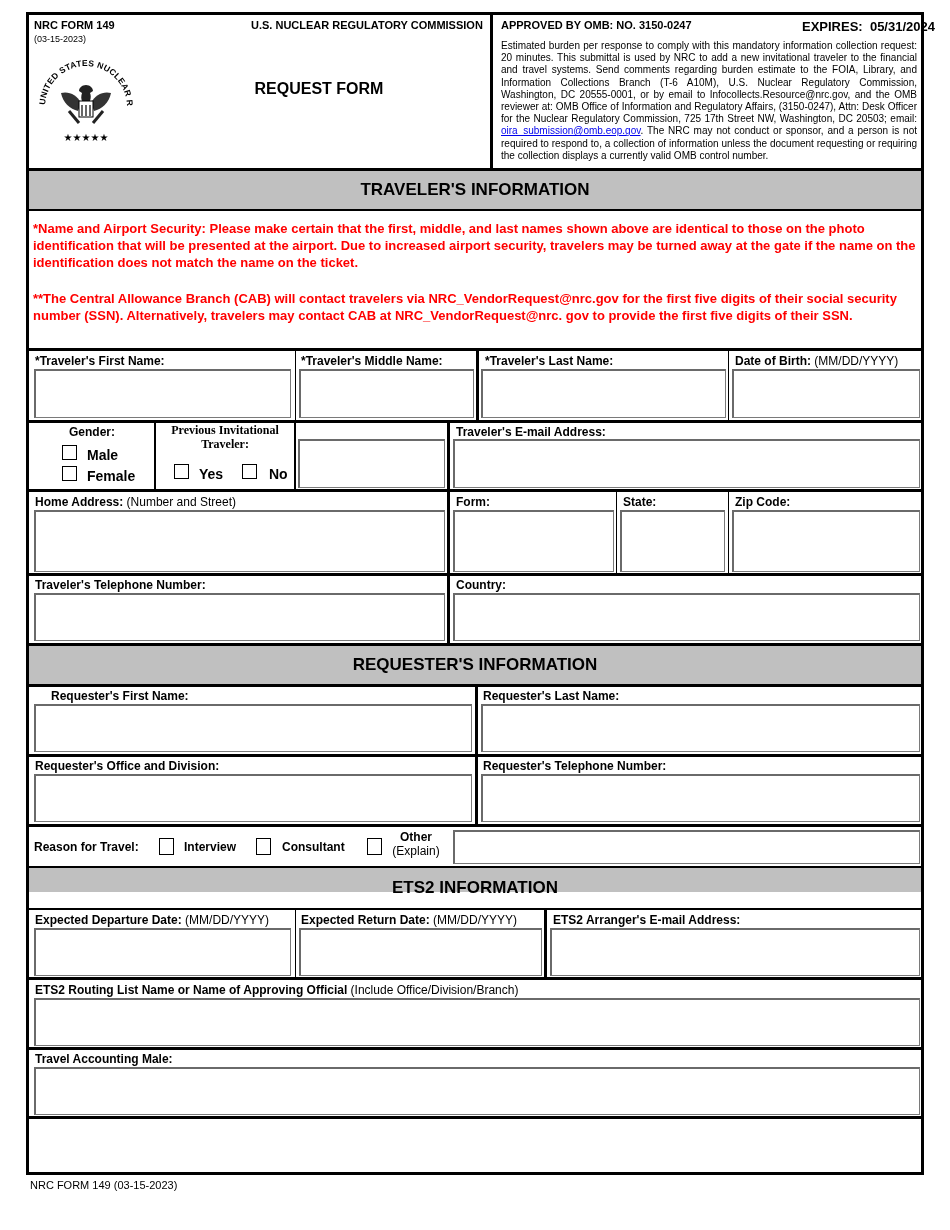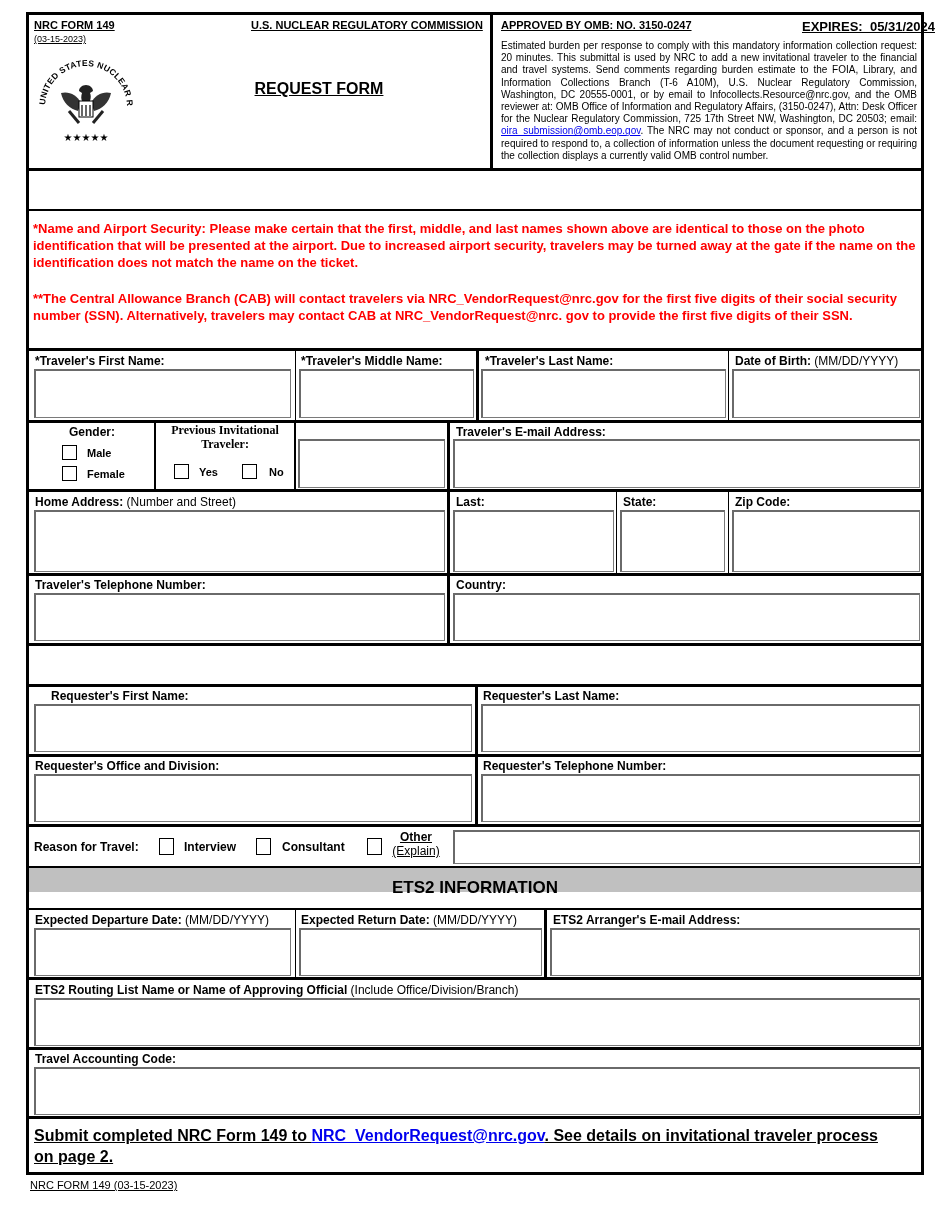--- a/index.html
+++ b/index.html
@@ -1,29 +1,29 @@
 <!DOCTYPE html>
 <html><head>
 <meta charset="utf-8">
 <style>
   * { box-sizing: border-box; margin: 0; padding: 0; }
   html, body { width: 950px; height: 1230px; background: #ffffff; }
   body { font-family: "Liberation Sans", sans-serif; color: #000; position: relative; }
 
   .form { position: absolute; left: 26px; top: 12px; width: 898px; height: 1163px; border: 3px solid #000; }
 
-  .abs { position: absolute; text-decoration: underline; }
+  .abs { position: absolute; }
   .hline { position: absolute; background: #000; }
   .vline { position: absolute; background: #000; }
 
   .lbl { position: absolute; font-size: 12px; font-weight: bold; white-space: nowrap; }
   .lbl .sub { font-weight: normal; }
   .field { position: absolute; border: 1px solid #7a7a7a; border-top: 2px solid #6a6a6a; border-left: 2px solid #6a6a6a; background: #fff; }
   .cb { position: absolute; width: 15px; height: 15px; border: 1px solid #000; background: #fff; }
-  .cblbl { position: absolute; font-size: 11px; font-weight: bold; white-space: nowrap; }
+  .cblbl { position: absolute; font-size: 14px; font-weight: bold; white-space: nowrap; }
 
   .section-bar { position: absolute; left: 0; width: 892px; background: #c0c0c0; text-align: center; font-weight: bold; font-size: 17px; }
 
   .notice { position: absolute; left: 4px; width: 884px; color: #ff0000; font-weight: bold; font-size: 13px; line-height: 17px; }
   .burden { position: absolute; font-size: 10px; line-height: 12.2px; text-align: justify; }
   .link { color: #0000ee; text-decoration: underline; }
 </style>
 </head>
 <body>
 
@@ -62,20 +62,21 @@
   <div class="vline" style="left:461px;top:0;width:3px;height:153px;"></div>
 
   <div class="abs" style="left:472px;top:4px;font-size:11px;font-weight:bold;">APPROVED BY OMB: NO. 3150-0247</div>
   <div class="abs" style="left:773px;top:4px;font-size:13px;font-weight:bold;white-space:pre;">EXPIRES:  05/31/2024</div>
   <div class="burden" style="left:472px;top:25px;width:416px;">
     <span>Estimated burden per response to comply with this mandatory information collection request:  20 minutes. This submittal is used by NRC to add a new invitational traveler to the financial and travel systems.  Send comments regarding burden estimate to the FOIA, Library, and Information Collections Branch (T-6 A10M), U.S. Nuclear Regulatory Commission, Washington, DC 20555-0001, or by email to Infocollects.Resource@nrc.gov, and the OMB reviewer at:  OMB Office of Information and Regulatory Affairs, (3150-0247), Attn:  Desk Officer for the Nuclear Regulatory Commission, 725 17th Street NW, Washington, DC  20503; email:  </span><span class="link">oira_submission@omb.eop.gov</span><span>.  The NRC may not conduct or sponsor, and a person is not required to respond to, a collection of information unless the document requesting or requiring the collection displays a currently valid OMB control number.</span>
   </div>
 
   <div class="hline" style="left:0;top:153px;width:892px;height:3px;"></div>
 
+  <div class="section-bar" style="top:156px;height:38px;line-height:38px;">TRAVELER'S INFORMATION</div>
   <div class="hline" style="left:0;top:194px;width:892px;height:2px;"></div>
 
   <div class="notice" style="top:205px;">*Name and Airport Security:  Please make certain that the first, middle, and last names shown above are identical to those on the photo identification that will be presented at the airport. Due to increased airport security, travelers may be turned away at the gate if the name on the identification does not match the name on the ticket.</div>
   <div class="notice" style="top:275px;">**The Central Allowance Branch (CAB) will contact travelers via NRC_VendorRequest@nrc.gov for the first five digits of their social security number (SSN). Alternatively, travelers may contact CAB at NRC_VendorRequest@nrc. gov to provide the first five digits of their SSN.</div>
 
   <div class="hline" style="left:0;top:333px;width:892px;height:3px;"></div>
 
   <div class="lbl" style="left:6px;top:339px;">*Traveler's First Name:</div>
   <div class="field" style="left:5px;top:354px;width:257px;height:49px;"></div>
   <div class="vline" style="left:266px;top:336px;width:1px;height:70px;"></div>
@@ -115,39 +116,40 @@
   <div class="field" style="left:424px;top:424px;width:467px;height:49px;"></div>
 
   <div class="hline" style="left:0;top:474px;width:892px;height:3px;"></div>
 
   <div class="lbl" style="left:6px;top:480px;">
     <span>Home Address:</span>
     <span class="sub">(Number and Street)</span>
   </div>
   <div class="field" style="left:5px;top:495px;width:411px;height:62px;"></div>
   <div class="vline" style="left:418px;top:477px;width:3px;height:82px;"></div>
-  <div class="lbl" style="left:427px;top:480px;">Last:</div>
+  <div class="lbl" style="left:427px;top:480px;">Form:</div>
   <div class="field" style="left:424px;top:495px;width:161px;height:62px;"></div>
   <div class="vline" style="left:587px;top:477px;width:1px;height:82px;"></div>
   <div class="lbl" style="left:594px;top:480px;">State:</div>
   <div class="field" style="left:591px;top:495px;width:105px;height:62px;"></div>
   <div class="vline" style="left:699px;top:477px;width:1px;height:82px;"></div>
   <div class="lbl" style="left:706px;top:480px;">Zip Code:</div>
   <div class="field" style="left:703px;top:495px;width:188px;height:62px;"></div>
 
   <div class="hline" style="left:0;top:558px;width:892px;height:3px;"></div>
 
   <div class="lbl" style="left:6px;top:563px;">Traveler's Telephone Number:</div>
   <div class="field" style="left:5px;top:578px;width:411px;height:48px;"></div>
   <div class="vline" style="left:418px;top:561px;width:3px;height:68px;"></div>
   <div class="lbl" style="left:427px;top:563px;">Country:</div>
   <div class="field" style="left:424px;top:578px;width:467px;height:48px;"></div>
 
   <div class="hline" style="left:0;top:628px;width:892px;height:3px;"></div>
 
+  <div class="section-bar" style="top:631px;height:38px;line-height:38px;">REQUESTER'S INFORMATION</div>
   <div class="hline" style="left:0;top:669px;width:892px;height:3px;"></div>
 
   <div class="lbl" style="left:6px;top:674px;padding-left:16px;">Requester's First Name:</div>
   <div class="field" style="left:5px;top:689px;width:438px;height:48px;"></div>
   <div class="vline" style="left:446px;top:672px;width:3px;height:67px;"></div>
   <div class="lbl" style="left:454px;top:674px;">Requester's Last Name:</div>
   <div class="field" style="left:452px;top:689px;width:439px;height:48px;"></div>
 
   <div class="hline" style="left:0;top:739px;width:892px;height:3px;"></div>
 
@@ -194,23 +196,20 @@
   <div class="hline" style="left:0;top:962px;width:892px;height:3px;"></div>
 
   <div class="lbl" style="left:6px;top:968px;">
     <span>ETS2 Routing List Name or Name of Approving Official</span>
     <span class="sub">(Include Office/Division/Branch)</span>
   </div>
   <div class="field" style="left:5px;top:983px;width:886px;height:48px;"></div>
 
   <div class="hline" style="left:0;top:1032px;width:892px;height:3px;"></div>
 
-  <div class="lbl" style="left:6px;top:1037px;">Travel Accounting Code:</div>
+  <div class="lbl" style="left:6px;top:1037px;">Travel Accounting Male:</div>
   <div class="field" style="left:5px;top:1052px;width:886px;height:48px;"></div>
 
   <div class="hline" style="left:0;top:1101px;width:892px;height:3px;"></div>
 
-  <div class="abs" style="left:5px;top:1110px;width:860px;font-size:16px;font-weight:bold;line-height:21px;">
-    <span>Submit completed NRC Form 149 to </span><span class="link">NRC_VendorRequest@nrc.gov</span><span>. See details on invitational traveler process on page 2.</span>
-  </div>
 </div>
 
 <div class="abs" style="left:30px;top:1179px;font-size:11px;">NRC FORM 149 (03-15-2023)</div>
 
 </body></html>

